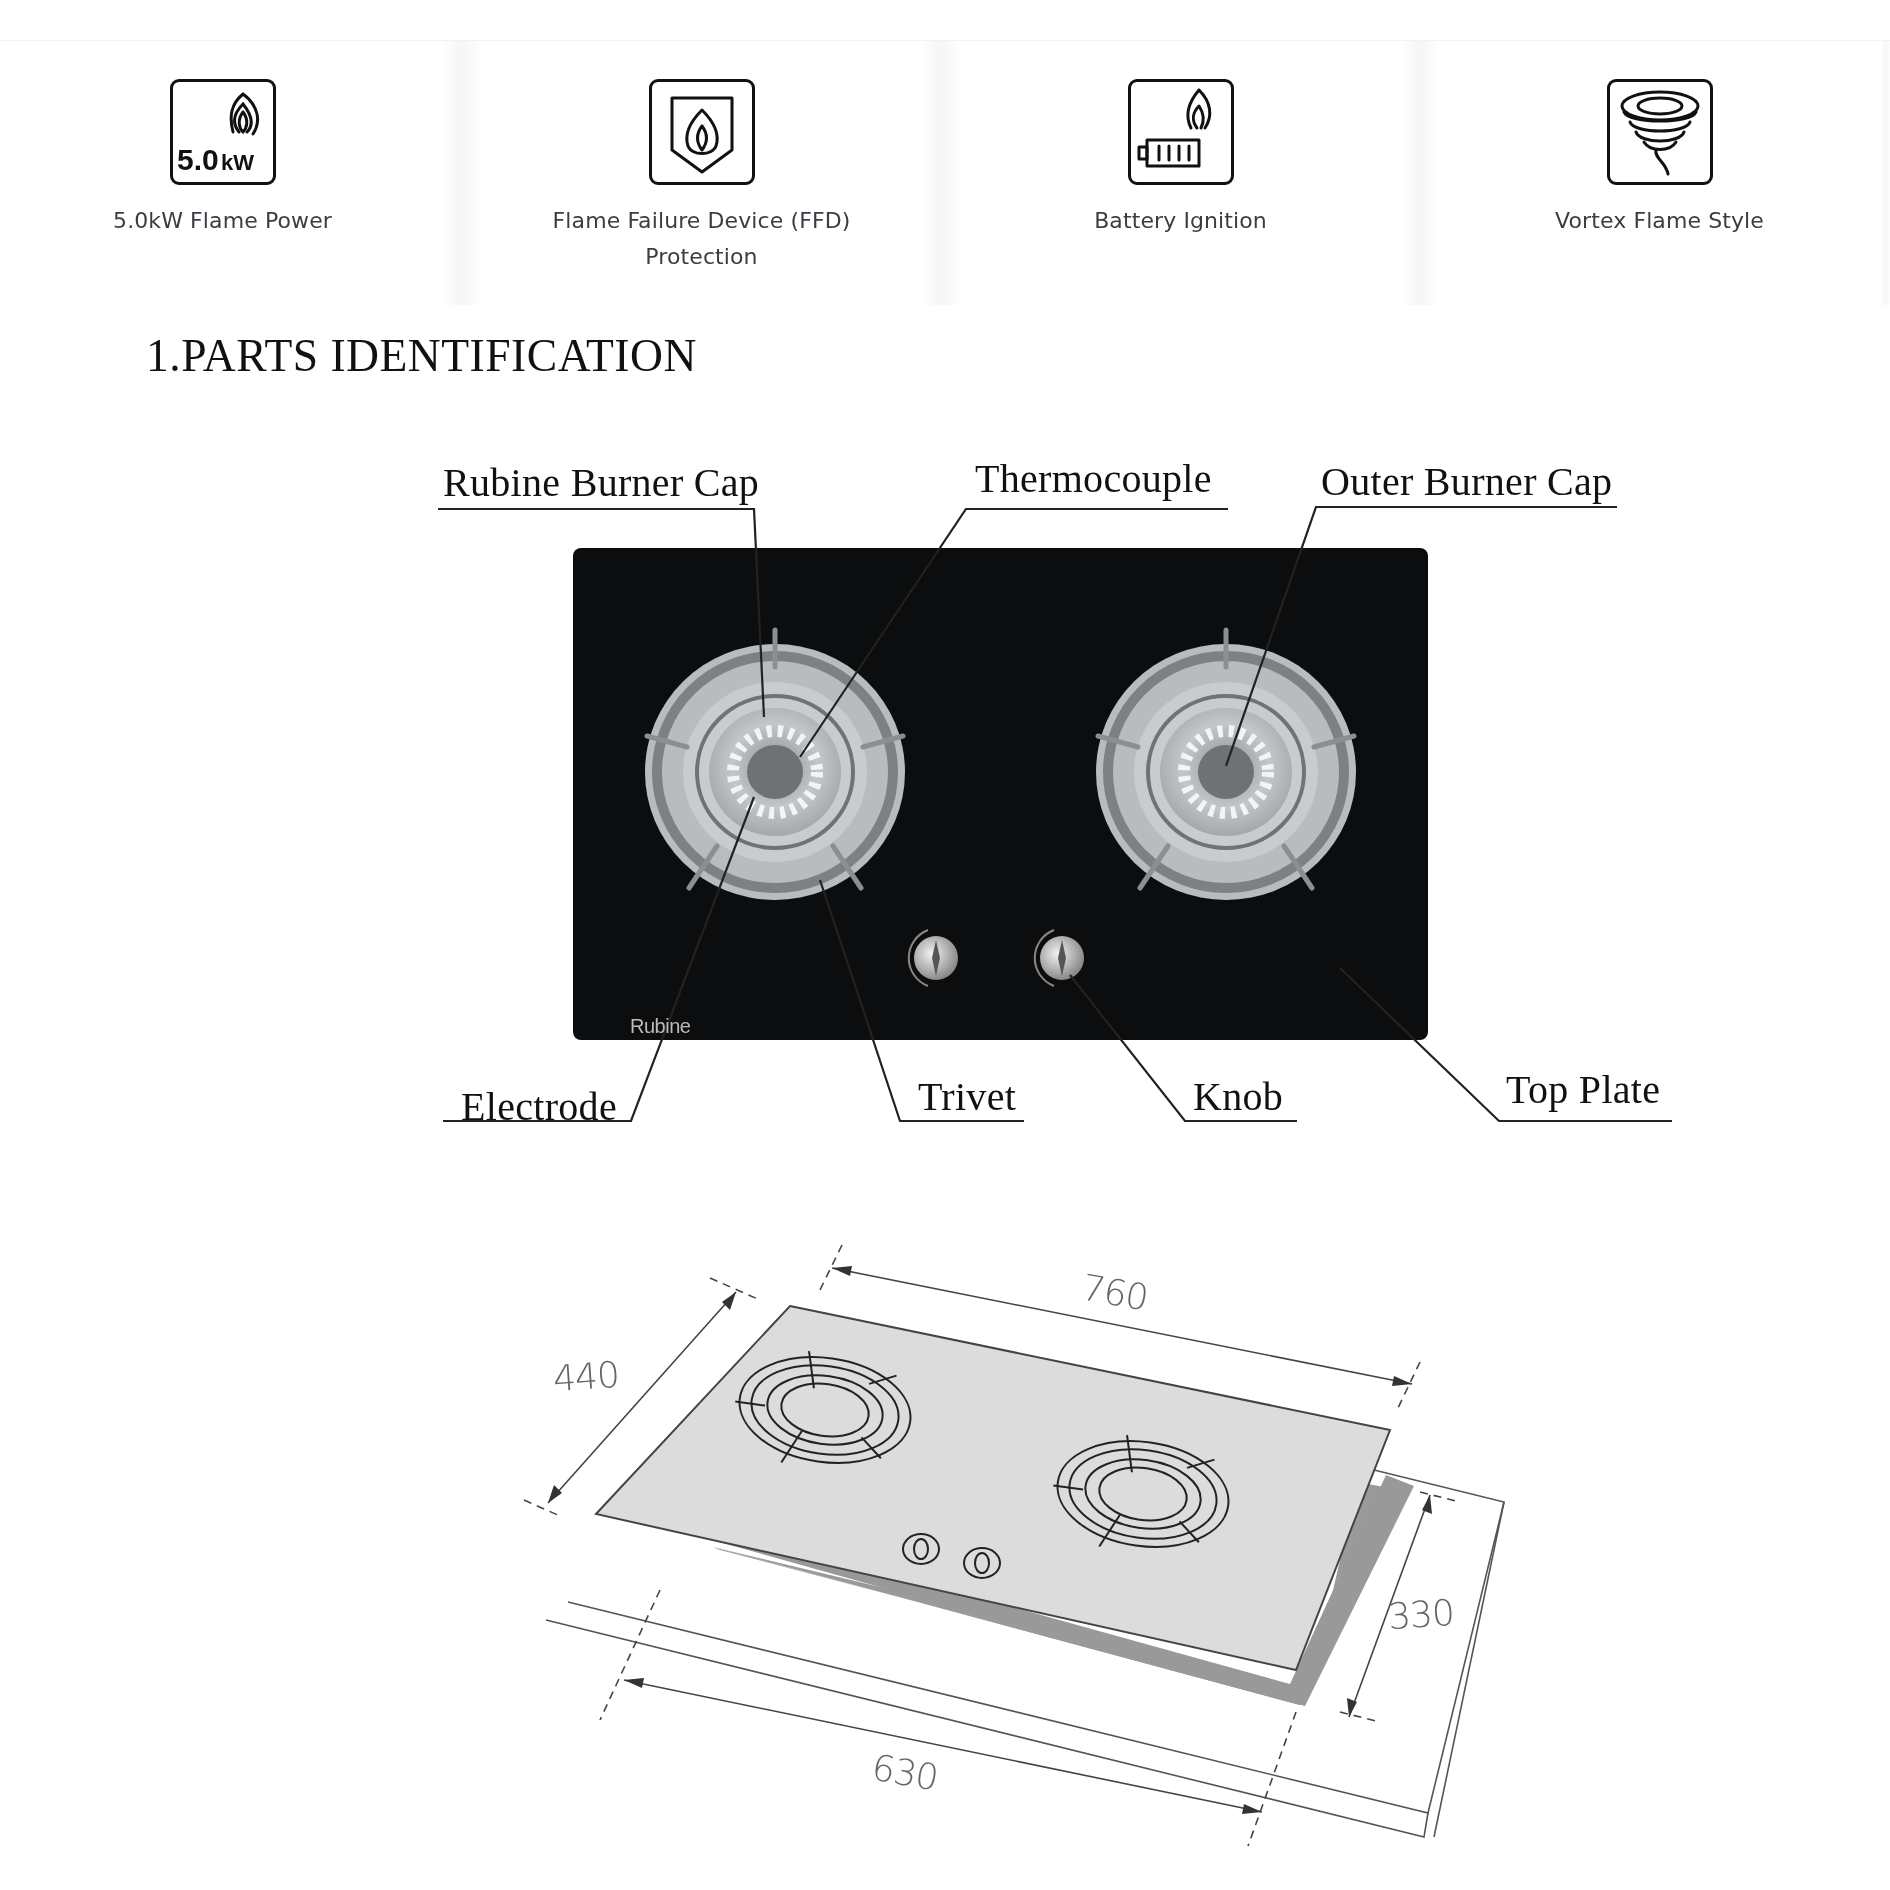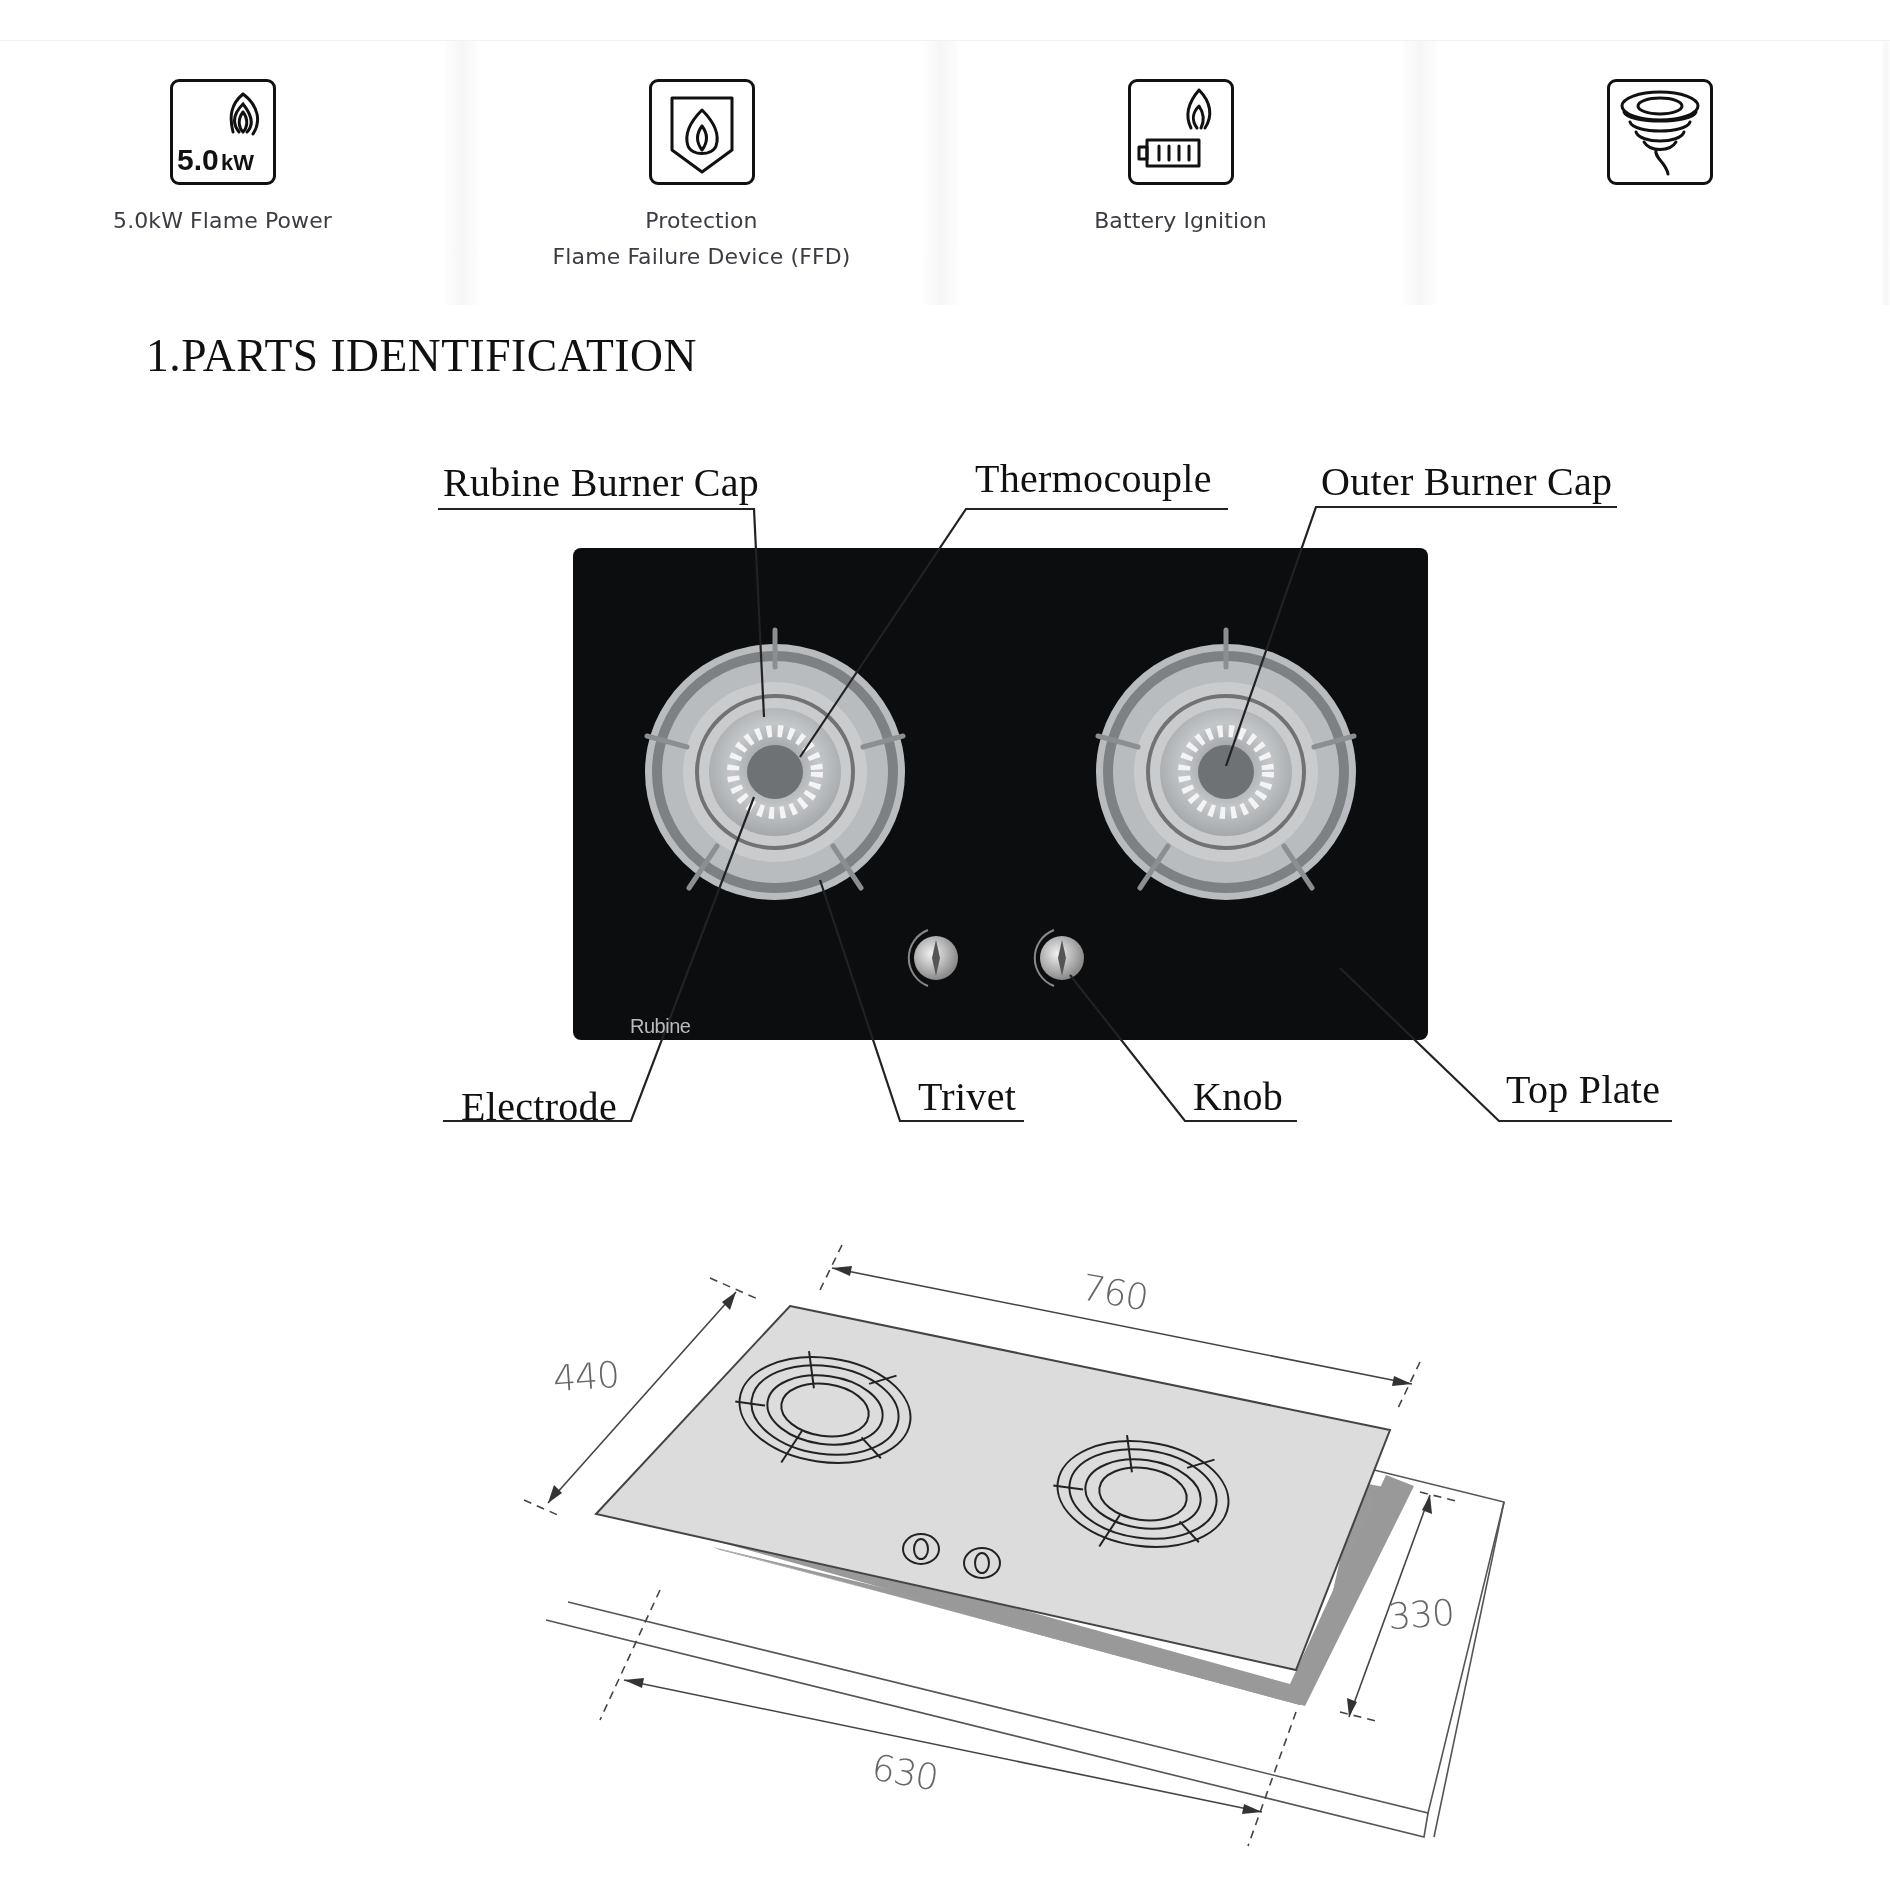--- a/index.html
+++ b/index.html
@@ -83,22 +83,22 @@
     <div class="feature-icon" style="left:170px;">
       <svg viewBox="0 0 100 100">
         <g fill="none" stroke="#111" stroke-width="3" stroke-linejoin="round" stroke-linecap="round">
           <path d="M20 16 L80 16 L80 68 L50 90 L20 68 Z"></path>
           <path d="M50 28 C38 40 32 52 36 64 C40 74 60 74 64 64 C68 52 62 40 50 28"></path>
           <path d="M50 44 C44 52 44 60 50 68 C56 60 56 52 50 44"></path>
         </g>
       </svg>
     </div>
     <div class="feature-label">
+      <div>Flame Failure Device (FFD)</div>
       <div>Protection</div>
-      <div>Flame Failure Device (FFD)</div>
     </div>
   </div>
   <div class="feature-gap" style="left:924px;"></div>
 
   <div class="feature-card" style="left:958px; width:445px;">
     <div class="feature-icon" style="left:170px;">
       <svg viewBox="0 0 100 100">
         <g fill="none" stroke="#111" stroke-width="3" stroke-linecap="round" stroke-linejoin="round">
           <path d="M68 8 C56 22 54 34 60 46 M68 8 C80 20 82 34 74 46"></path>
           <path d="M66 46 C60 38 62 30 68 24 C72 30 74 38 70 46"></path>
@@ -123,20 +123,23 @@
         <g fill="none" stroke="#111" stroke-width="3" stroke-linecap="round">
           <ellipse cx="50" cy="24" rx="38" ry="14"></ellipse>
           <ellipse cx="50" cy="24" rx="22" ry="8"></ellipse>
           <path d="M14 30 C18 42 82 42 86 30"></path>
           <path d="M20 40 C24 52 76 52 80 40"></path>
           <path d="M26 50 C30 62 70 62 74 50"></path>
           <path d="M34 60 C40 70 60 70 66 60"></path>
           <path d="M46 68 C44 76 56 80 58 92"></path>
         </g>
       </svg>
+    </div>
+    <div class="feature-label">
+      <div>Vortex Flame Style</div>
     </div>
   </div>
   <div class="feature-gap" style="left:1882px; width:8px;"></div>
 </div>
 
 <div class="section-title">1.PARTS IDENTIFICATION</div>
 
 <svg class="parts-svg" viewBox="0 440 1890 700">
   <defs>
     <radialGradient id="steel" cx="50%" cy="45%" r="55%">

